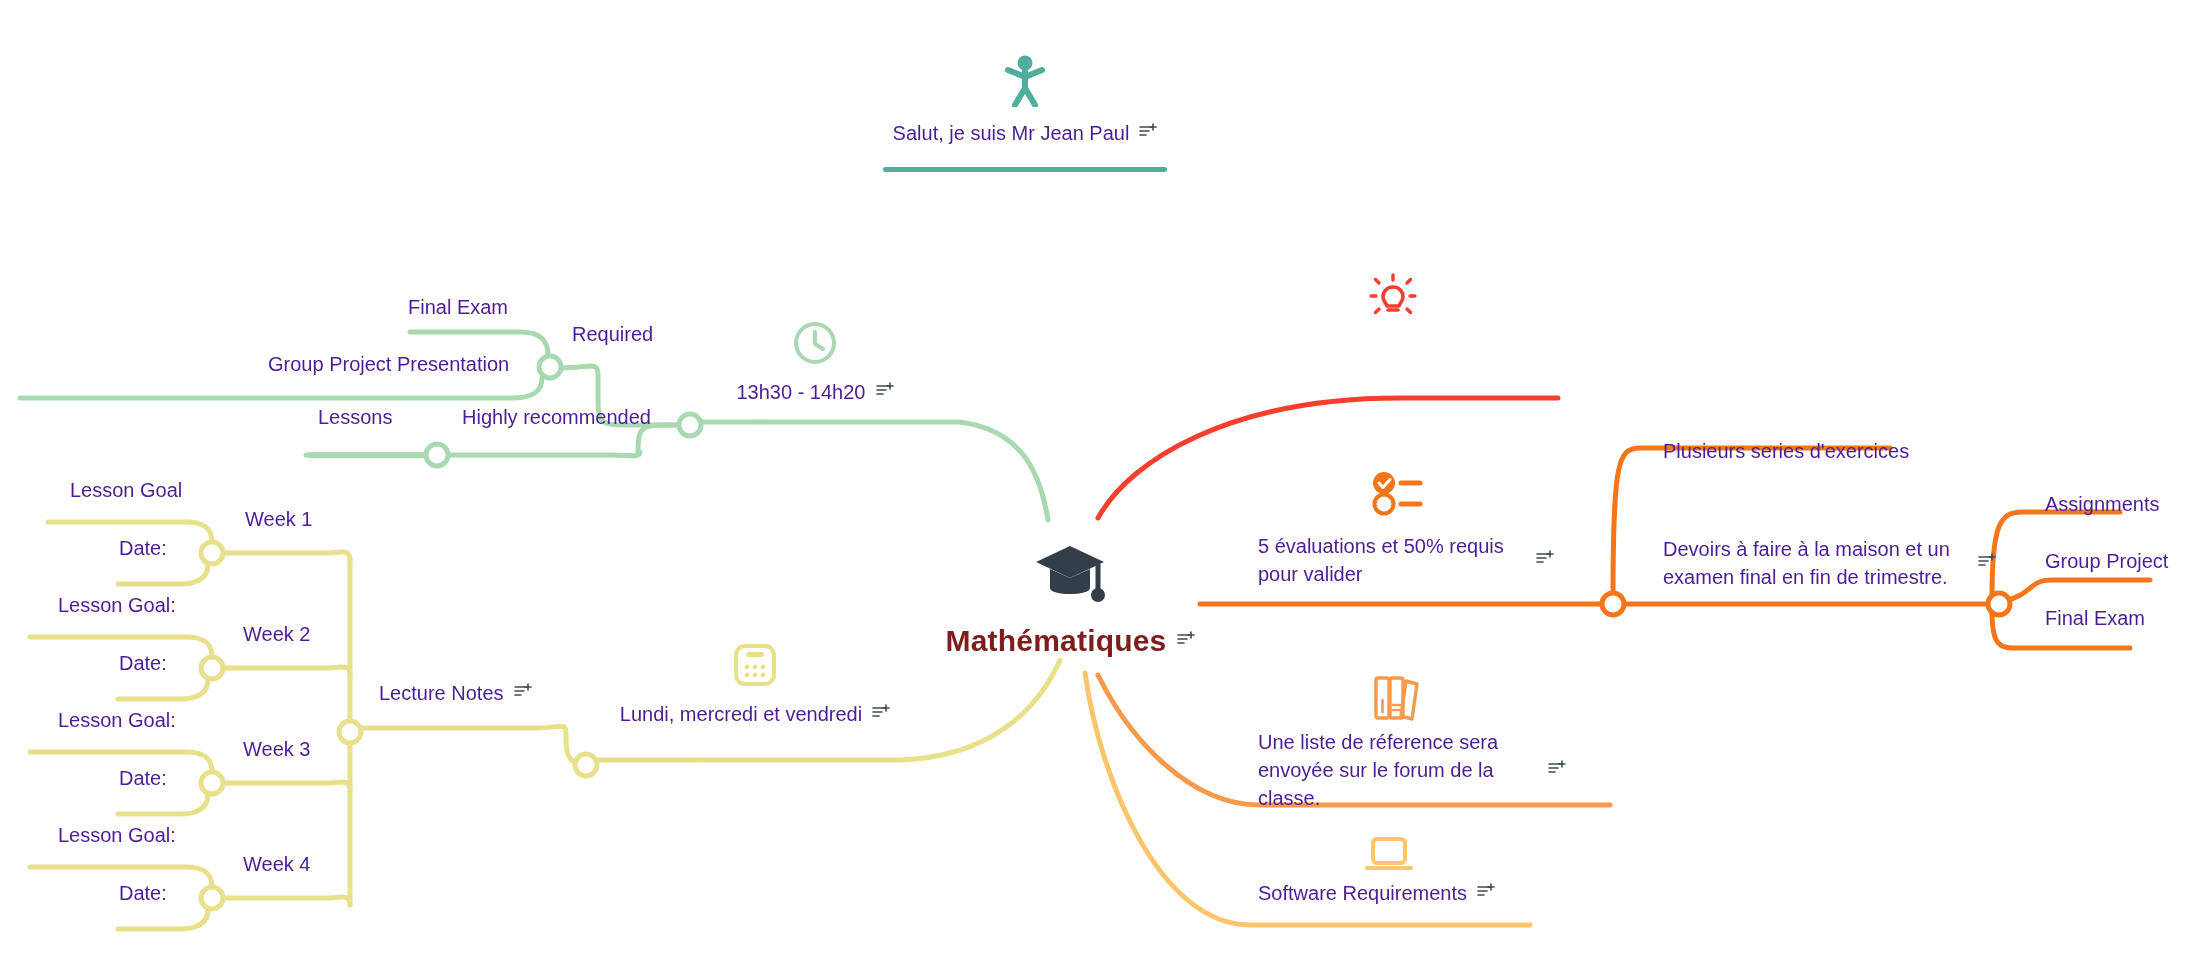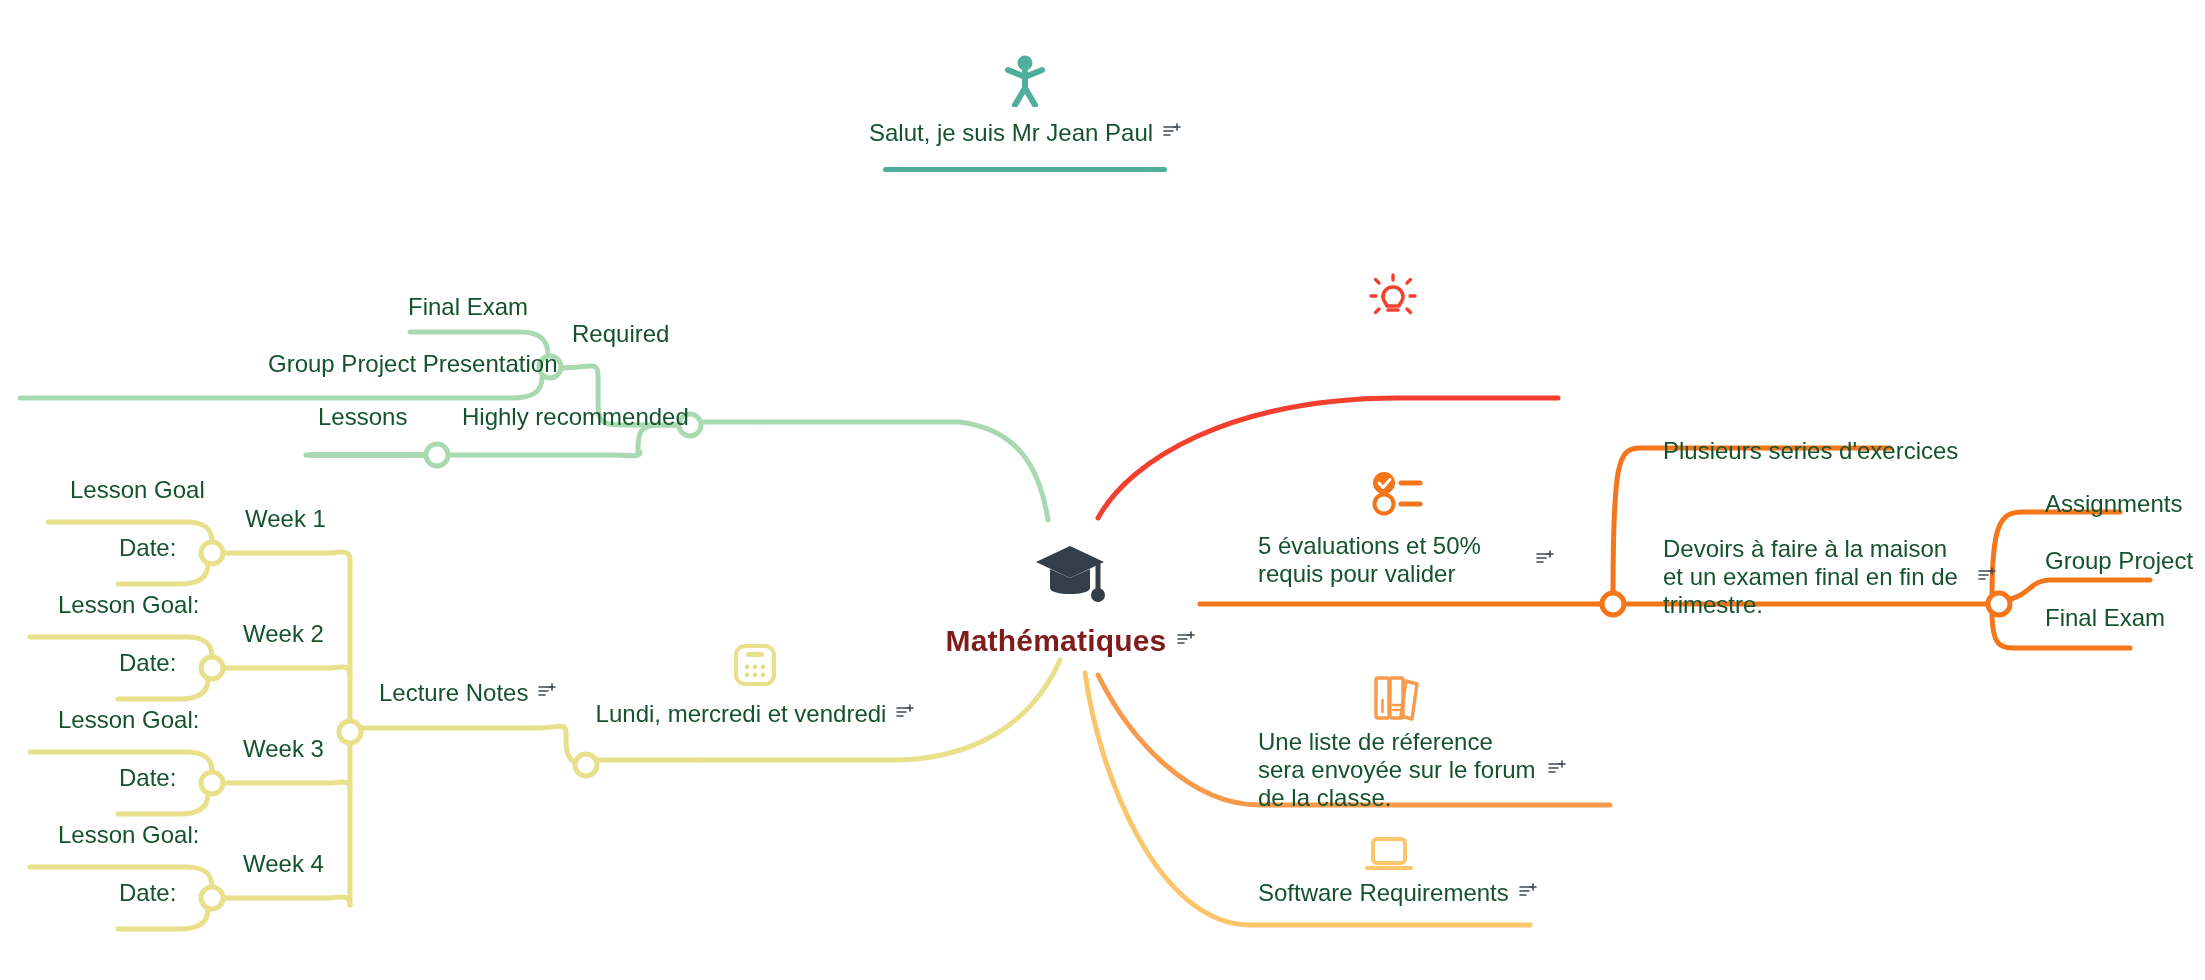--- a/index.html
+++ b/index.html
@@ -2,21 +2,21 @@
 <html><head>
 <meta charset="utf-8">
 <style>
   html,body{margin:0;padding:0;background:#ffffff;}
   body{width:2205px;height:980px;position:relative;overflow:hidden;
        font-family:"Liberation Sans","DejaVu Sans",sans-serif;
        color:#3c4650;-webkit-font-smoothing:antialiased;}
   #canvas{position:absolute;inset:0;width:2205px;height:980px;}
   svg#wires{position:absolute;left:0;top:0;width:2205px;height:980px;pointer-events:none;}
   .node{position:absolute;}
-  .label{font-size:24px;line-height:28px;color:#14532d;white-space:nowrap;}
+  .label{font-size:20px;line-height:28px;color:#4c1d95;white-space:nowrap;}
   .label.wrap{white-space:normal;}
   .note-ico{display:inline-block;vertical-align:middle;margin-left:10px;}
   .topic{display:flex;flex-direction:column;align-items:center;}
   .topic .icon{margin-bottom:8px;}
   .row{display:flex;align-items:center;}
   .center-title{font-size:30px;font-weight:bold;color:#7f1d1d;letter-spacing:.2px;}
   .tl{position:absolute;}
 </style>
 </head>
 <body>
@@ -138,20 +138,42 @@
               <line x1="1" y1="8" x2="10" y2="8"></line>
               <line x1="1" y1="12" x2="7" y2="12"></line>
           <line x1="14" y1="1" x2="14" y2="7"></line>
               <line x1="11" y1="4" x2="17" y2="4"></line>
             </g>
           </svg>
       </span>
     </div>
   </div>
 
+  <div class="node topic" style="left:725px;top:320px;width:180px;">
+    <span class="icon">
+      <svg width="46" height="46" viewBox="0 0 46 46">
+        <circle cx="23" cy="23" r="19" fill="none" stroke="#A8D9B0" stroke-width="4"></circle>
+        <path d="M23 12 L23 24 L31 29" fill="none" stroke="#A8D9B0" stroke-width="4" stroke-linecap="round" stroke-linejoin="round"></path>
+      </svg>
+    </span>
+    <div class="row">
+      <span class="label">13h30 - 14h20</span>
+      <span class="note-ico">
+        <svg width="18" height="16" viewBox="0 0 18 16">
+            <g stroke="#3f4a54" stroke-width="1.6" stroke-linecap="round">
+          <line x1="1" y1="4" x2="13" y2="4"></line>
+              <line x1="1" y1="8" x2="10" y2="8"></line>
+              <line x1="1" y1="12" x2="7" y2="12"></line>
+          <line x1="14" y1="1" x2="14" y2="7"></line>
+              <line x1="11" y1="4" x2="17" y2="4"></line>
+            </g>
+          </svg>
+      </span>
+    </div>
+  </div>
 
   <div class="tl label" style="left:572px;top:320px;">Required</div>
   <div class="tl label" style="left:408px;top:293px;">Final Exam</div>
   <div class="tl label" style="left:268px;top:350px;">Group Project Presentation</div>
   <div class="tl label" style="left:462px;top:403px;">Highly recommended</div>
   <div class="tl label" style="left:318px;top:403px;">Lessons</div>
 
   <div class="node topic" style="left:605px;top:640px;width:300px;">
     <span class="icon">
       <svg width="48" height="48" viewBox="0 0 48 48">

